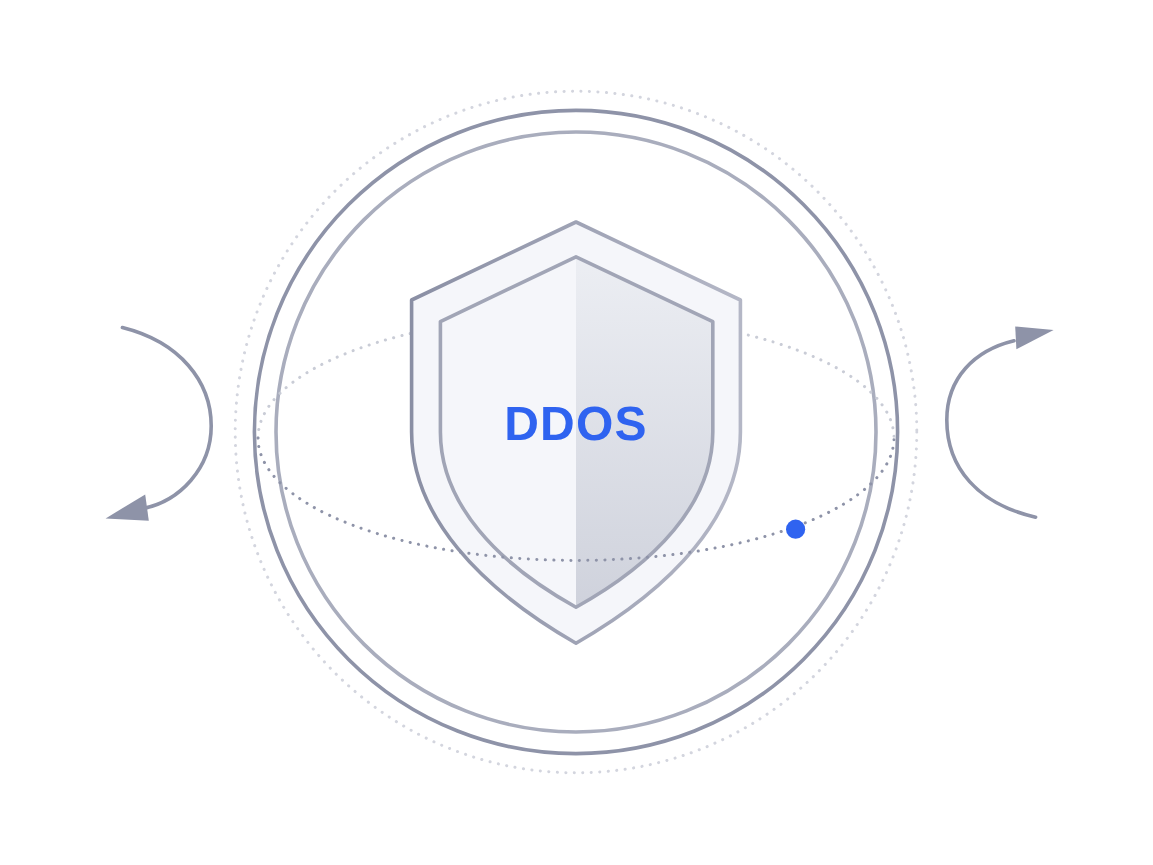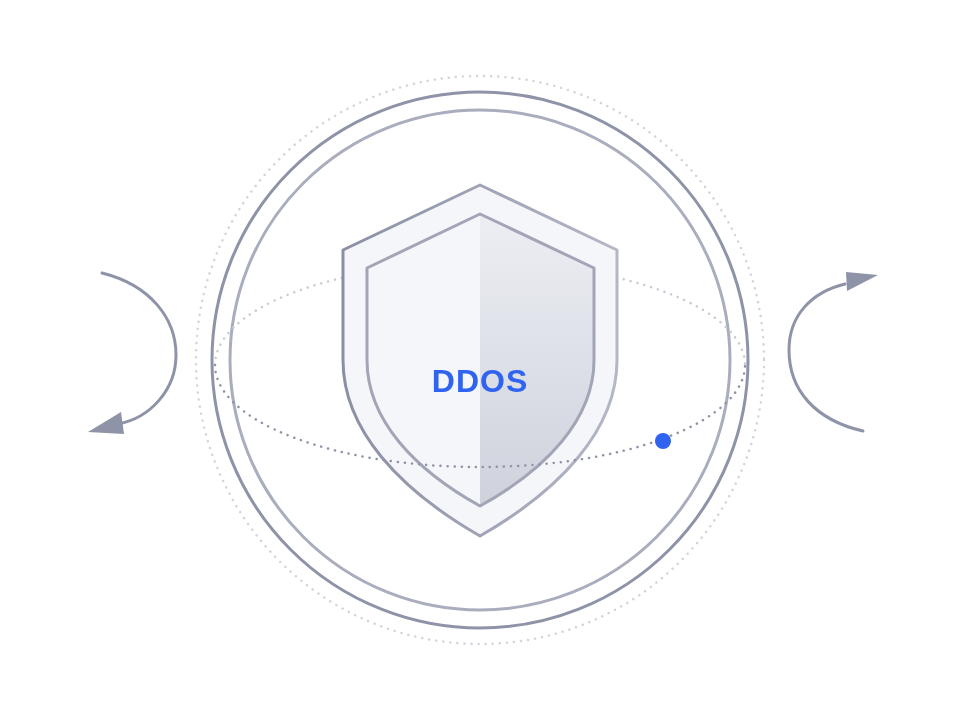--- a/index.html
+++ b/index.html
@@ -1,21 +1,21 @@
 <!DOCTYPE html>
 <html><head>
   <meta charset="utf-8">
   <style>
     html, body { margin: 0; padding: 0; background: #ffffff; }
     body { width: 961px; height: 721px; position: relative; overflow: hidden; }
     #stage { position: absolute; left: 0; top: 0; width: 961px; height: 721px; }
     .shield-label {
       position: absolute; left: 380px; top: 324px; width: 200px; text-align: center;
       font-family: "Liberation Sans", sans-serif; font-weight: bold;
-      font-size: 32px; letter-spacing: 1px; color: #2f63f0; line-height: 60px; margin-top: 27px;
+      font-size: 40px; letter-spacing: 1px; color: #2f63f0; line-height: 60px;
     }
   </style>
 </head>
 <body>
 
 <div id="stage">
   <svg width="961" height="721" viewBox="0 0 961 721" xmlns="http://www.w3.org/2000/svg">
     <defs>
       <linearGradient id="shadeGrad" x1="0" y1="0" x2="0" y2="1">
         <stop offset="0" stop-color="#eceef3"></stop>

